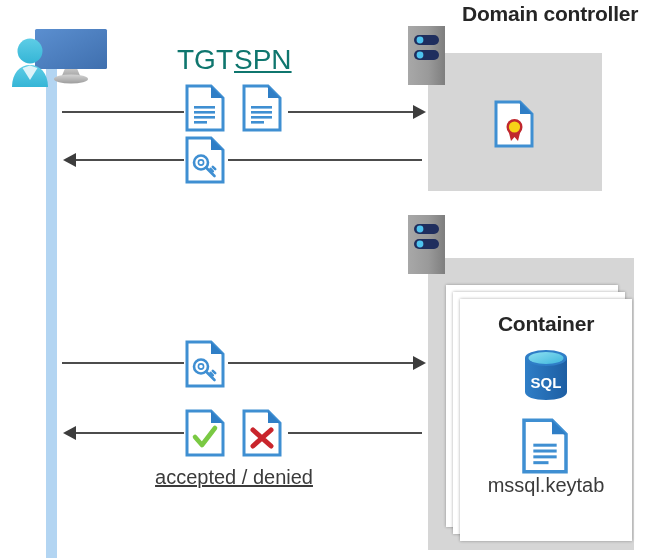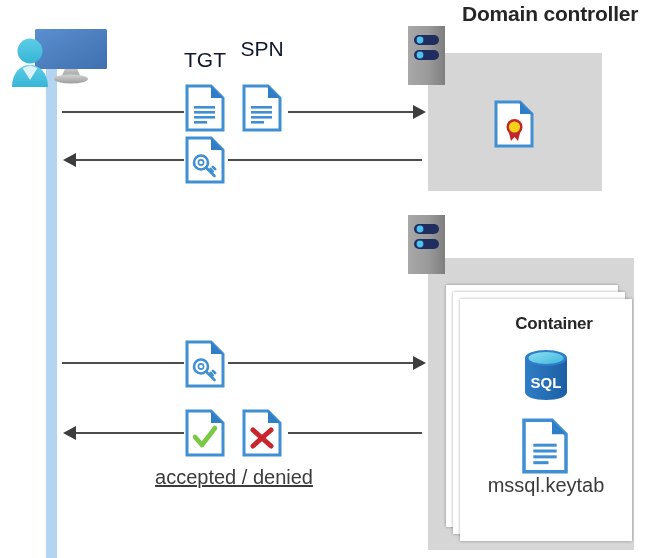--- a/index.html
+++ b/index.html
@@ -89,23 +89,22 @@
   }
   #card-back  { left: 446px; top: 285px; width: 172px; height: 242px; }
   #card-mid   { left: 453px; top: 292px; width: 172px; height: 242px; }
   #card-front { left: 460px; top: 299px; width: 172px; height: 242px; }
 
   #container-title {
     left: 460px;
     top: 311px;
     width: 172px;
     text-align: center;
-    font-size: 17px;
+    font-size: 21px;
     line-height: 26px;
-    padding-left: 8px;
   }
   #keytab-label {
     left: 450px;
     top: 473px;
     width: 192px;
     text-align: center;
     font-size: 20px;
     line-height: 24px;
   }
 
@@ -141,28 +140,28 @@
   #l3b { left: 228px; top: 362px; width: 186px; }
   #h3  { left: 413px; top: 356px; }
 
   
   #l4a { left: 76px;  top: 432px; width: 108px; }
   #l4b { left: 288px; top: 432px; width: 134px; }
   #h4  { left: 63px;  top: 426px; }
 
   
   .tag-label {
-    font-size: 21px;
+    font-size: 28px;
     line-height: 24px;
-    color: #0f172a;
+    color: #0f766e;
     text-align: center;
     width: 56px;
   }
   #tgt-label { left: 177px; top: 48px; }
-  #spn-label { left: 234px; top: 37px; }
+  #spn-label { left: 234px; top: 48px; text-decoration: underline; }
 
   #accepted-denied {
     left: 118px;
     top: 465px;
     width: 232px;
     text-align: center;
     font-size: 20px;
     line-height: 24px;
     text-decoration: underline;
   }

